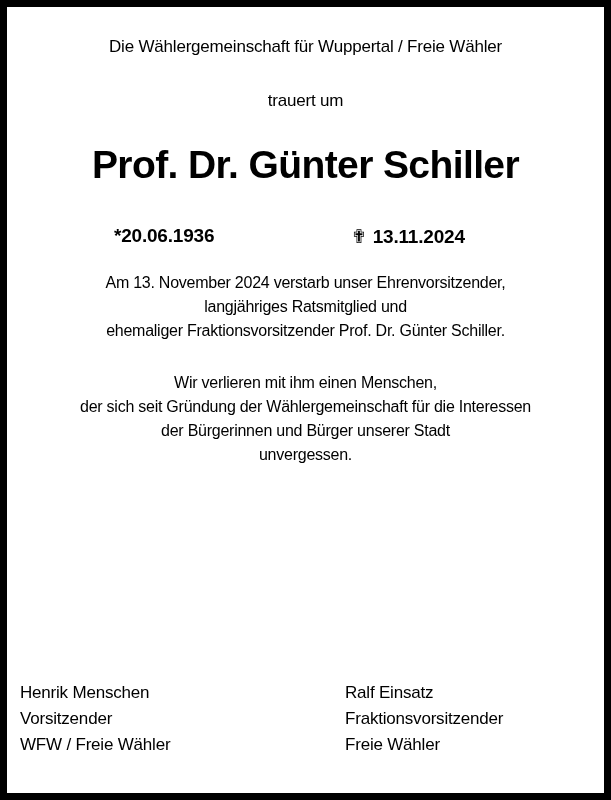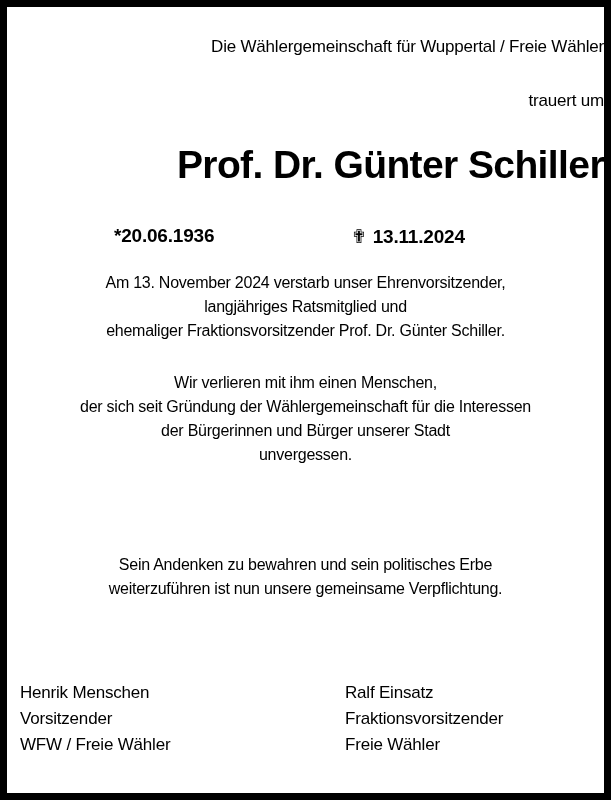--- a/index.html
+++ b/index.html
@@ -6,21 +6,21 @@
   body { width: 611px; height: 800px; overflow: hidden; }
   .frame {
     position: relative;
     box-sizing: border-box;
     width: 611px; height: 800px;
     border: 7px solid #000;
     background: #fff;
     color: #000;
     font-family: "Liberation Sans", sans-serif;
   }
-  .abs { position: absolute; left: 0; right: 0; text-align: right; white-space: nowrap; }
+  .abs { position: absolute; left: 0; right: 0; text-align: center; white-space: nowrap; }
   .header { top: 30px; font-size: 17px; letter-spacing: -0.2px; }
   .subheader { top: 84px; font-size: 17px; letter-spacing: -0.2px; }
   .title { top: 136px; font-size: 39px; font-weight: bold; letter-spacing: -0.6px; }
   .dates { position: absolute; top: 218px; left: 0; right: 0; height: 30px; font-weight: bold; font-size: 19px; }
   .birth { position: absolute; left: 107px; white-space: nowrap; letter-spacing: -0.2px; }
   .death { position: absolute; left: 344px; white-space: nowrap; letter-spacing: -0.2px; }
   .cross { display: inline-block; margin-right: 6px; font-weight: normal; }
   .para { position: absolute; left: 0; right: 0; text-align: center; font-size: 16px; line-height: 24px; letter-spacing: -0.25px; }
   .para .line { display: block; white-space: nowrap; }
   .p1 { top: 264px; }
@@ -52,24 +52,20 @@
     <span class="line">ehemaliger Fraktionsvorsitzender Prof. Dr. Günter Schiller.</span>
   </div>
 
   <div class="para p2">
     <span class="line">Wir verlieren mit ihm einen Menschen,</span>
     <span class="line">der sich seit Gründung der Wählergemeinschaft für die Interessen</span>
     <span class="line">der Bürgerinnen und Bürger unserer Stadt</span>
     <span class="line">unvergessen.</span>
   </div>
 
-  <div class="para p3">
-    <span class="line">Sein Andenken zu bewahren und sein politisches Erbe</span>
-    <span class="line">weiterzuführen ist nun unsere gemeinsame Verpflichtung.</span>
-  </div>
 
   <div class="sig sig-left">
     <span class="line">Henrik Menschen</span>
     <span class="line">Vorsitzender</span>
     <span class="line">WFW / Freie Wähler</span>
   </div>
 
   <div class="sig sig-right">
     <span class="line">Ralf Einsatz</span>
     <span class="line">Fraktionsvorsitzender</span>

